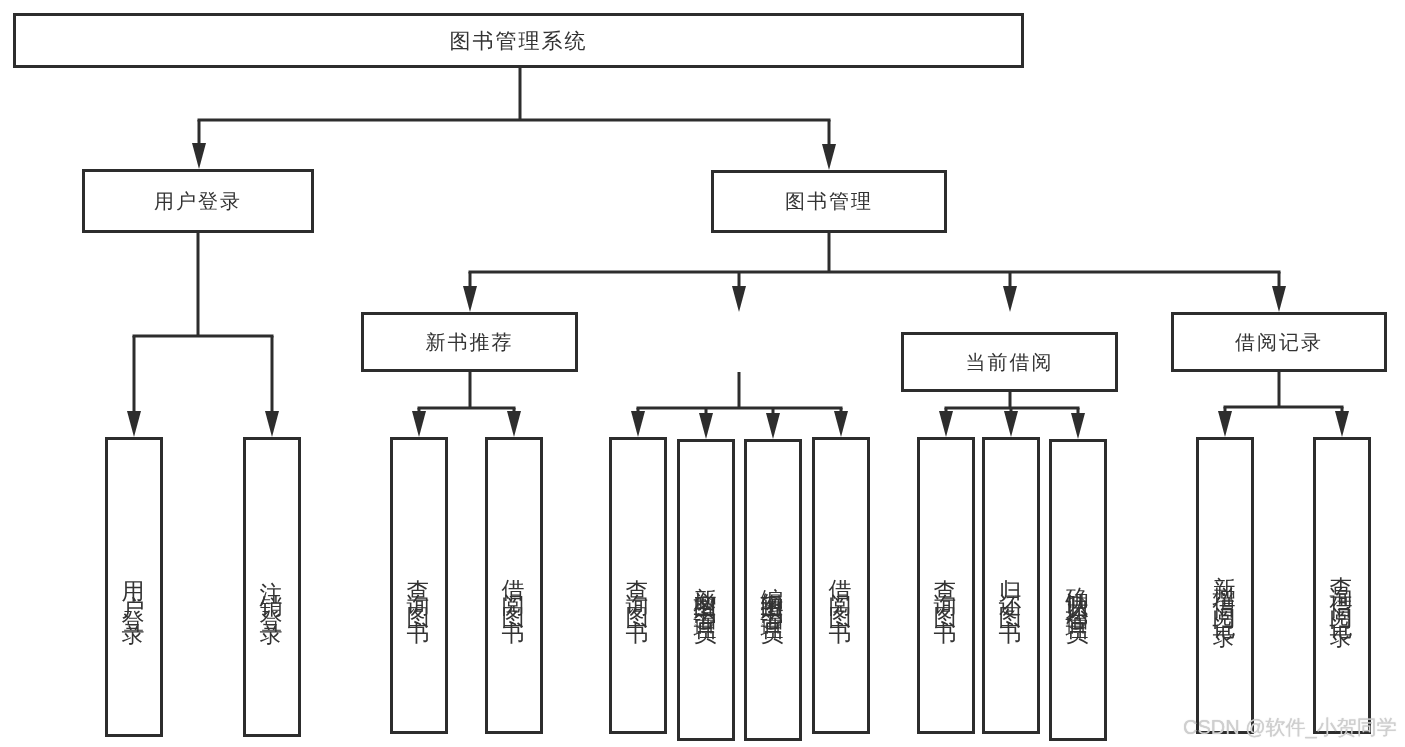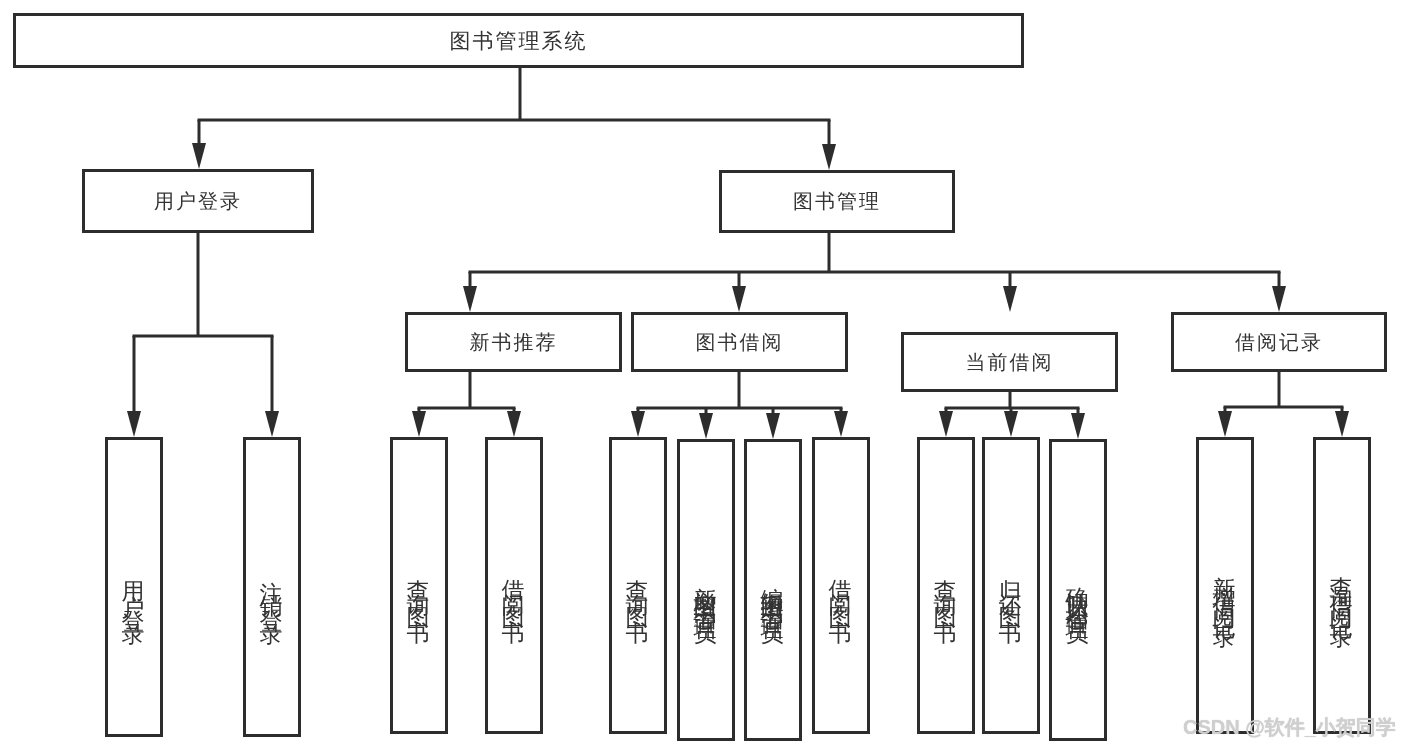--- a/index.html
+++ b/index.html
@@ -46,21 +46,20 @@
   .ls-s { letter-spacing: 5px;  text-indent: 2px; }
   .watermark {
     position: absolute;
     left: 1183px;
     top: 714px;
     z-index: 3;
     font-size: 20px;
     color: #cfcfcf;
     text-shadow: 0 0 1px rgba(150,150,150,0.55);
     white-space: nowrap;
-    font-weight: bold;
   }
   .line { stroke: #2d2d2d; stroke-width: 3; }
   .arrow { fill: #2d2d2d; }
 </style>
 </head>
 <body>
 
 <div class="canvas">
 
   <svg class="connectors" viewBox="0 0 1405 747" xmlns="http://www.w3.org/2000/svg">
@@ -122,24 +121,23 @@
 
     <line class="line" x1="1225" y1="407" x2="1225" y2="419"></line>
     <polygon class="arrow" points="1218,411 1232,411 1225,437"></polygon>
     <line class="line" x1="1342" y1="407" x2="1342" y2="419"></line>
     <polygon class="arrow" points="1335,411 1349,411 1342,437"></polygon>
   </svg>
 
   <div class="node h root" style="left:13px; top:13px; width:1011px; height:55px;">图书管理系统</div>
 
   <div class="node h" style="left:82px; top:169px; width:232px; height:64px;">用户登录</div>
-  <div class="node h" style="left:711px; top:170px; width:236px; height:63px;margin-left:8px;">图书管理</div>
+  <div class="node h" style="left:711px; top:170px; width:236px; height:63px;">图书管理</div>
 
-  <div class="node h" style="left:361px; top:312px; width:217px; height:60px;margin-left:44px;">新书推荐</div>
-  <div class="node h" style="left:631px; top:312px; width:217px; height:60px;">图书借阅</div>
+  <div class="node h" style="left:361px; top:312px; width:217px; height:60px;">新书推荐</div>
   <div class="node h" style="left:901px; top:312px; width:217px; height:60px;margin-top:20px;">当前借阅</div>
   <div class="node h" style="left:1171px; top:312px; width:216px; height:60px;font-family:Liberation Serif, serif;">借阅记录</div>
 
   <div class="node leaf ls-l" style="left:105px; top:437px; width:58px; height:300px;">用户登录</div>
   <div class="node leaf ls-l" style="left:243px; top:437px; width:58px; height:300px;">注销登录</div>
 
   <div class="node leaf ls-l" style="left:390px; top:437px; width:58px; height:297px;">查询图书</div>
   <div class="node leaf ls-l" style="left:485px; top:437px; width:58px; height:297px;">借阅图书</div>
 
   <div class="node leaf ls-l" style="left:609px; top:437px; width:58px; height:297px;">查询图书</div>

